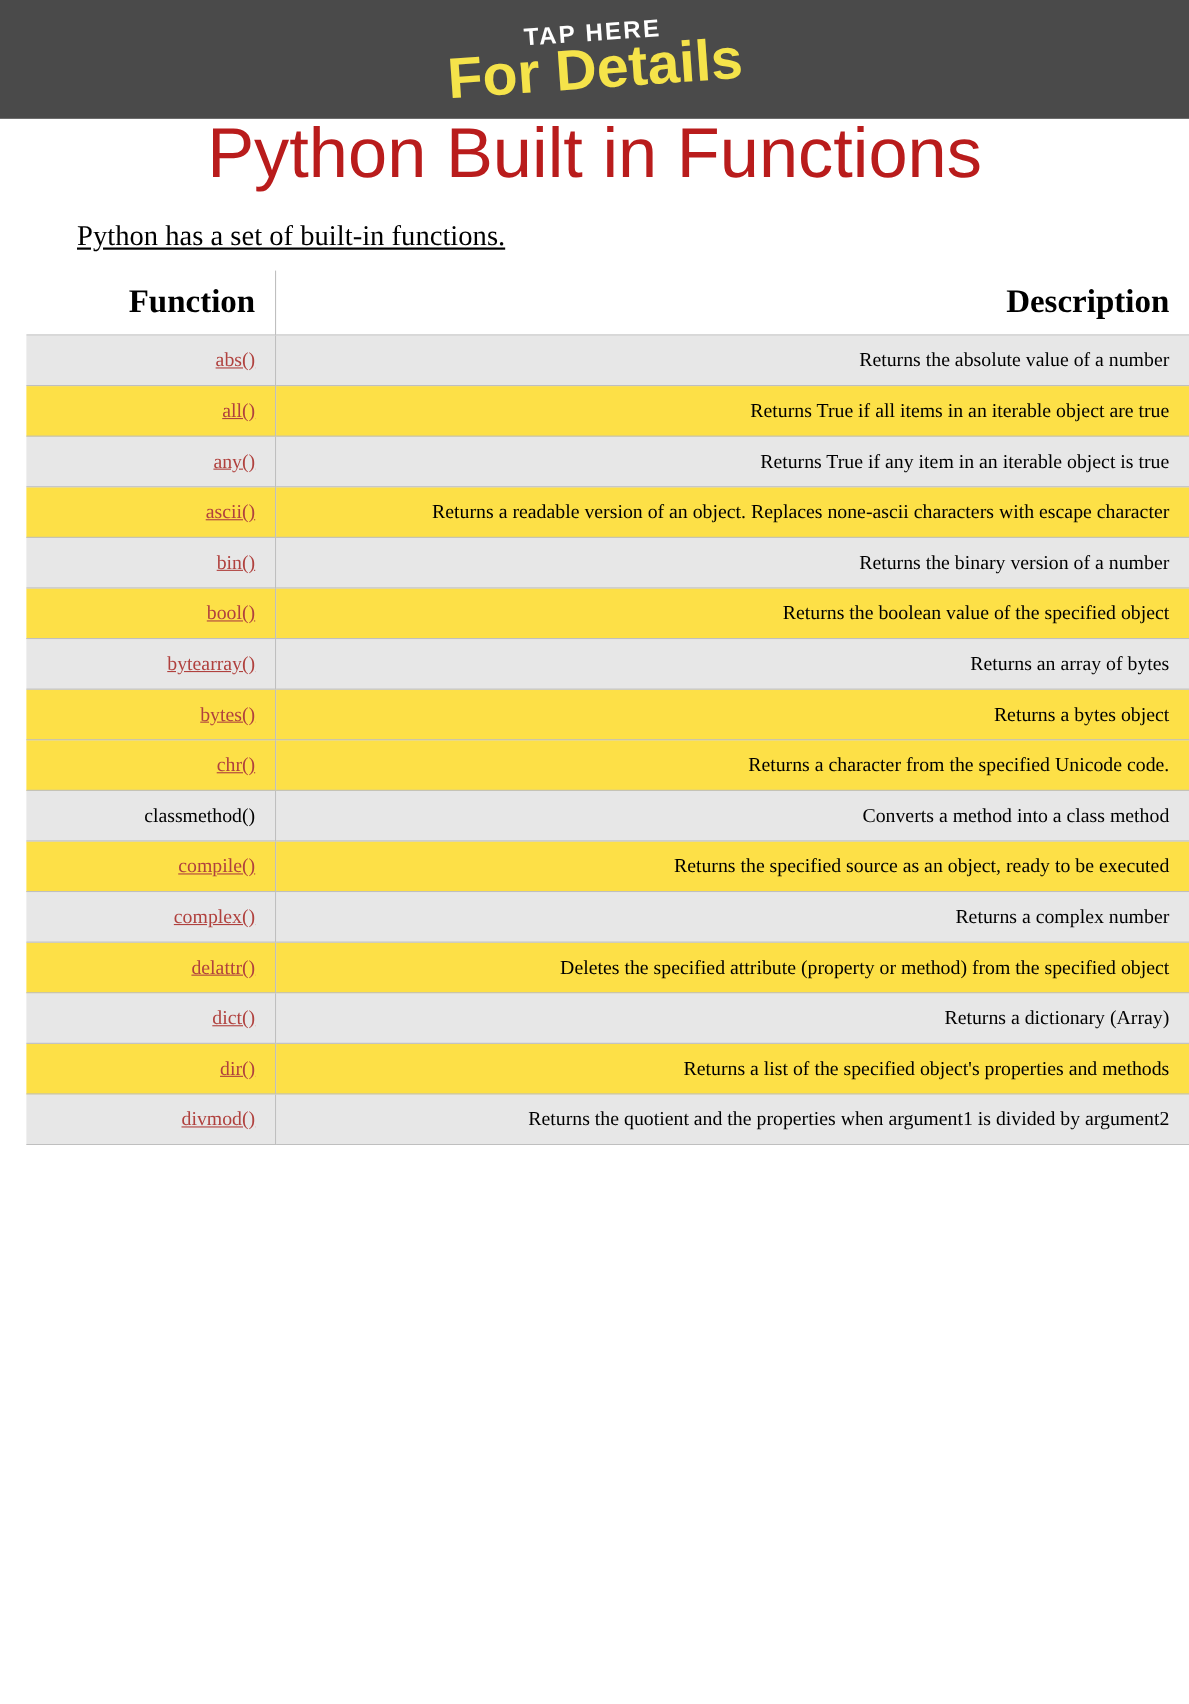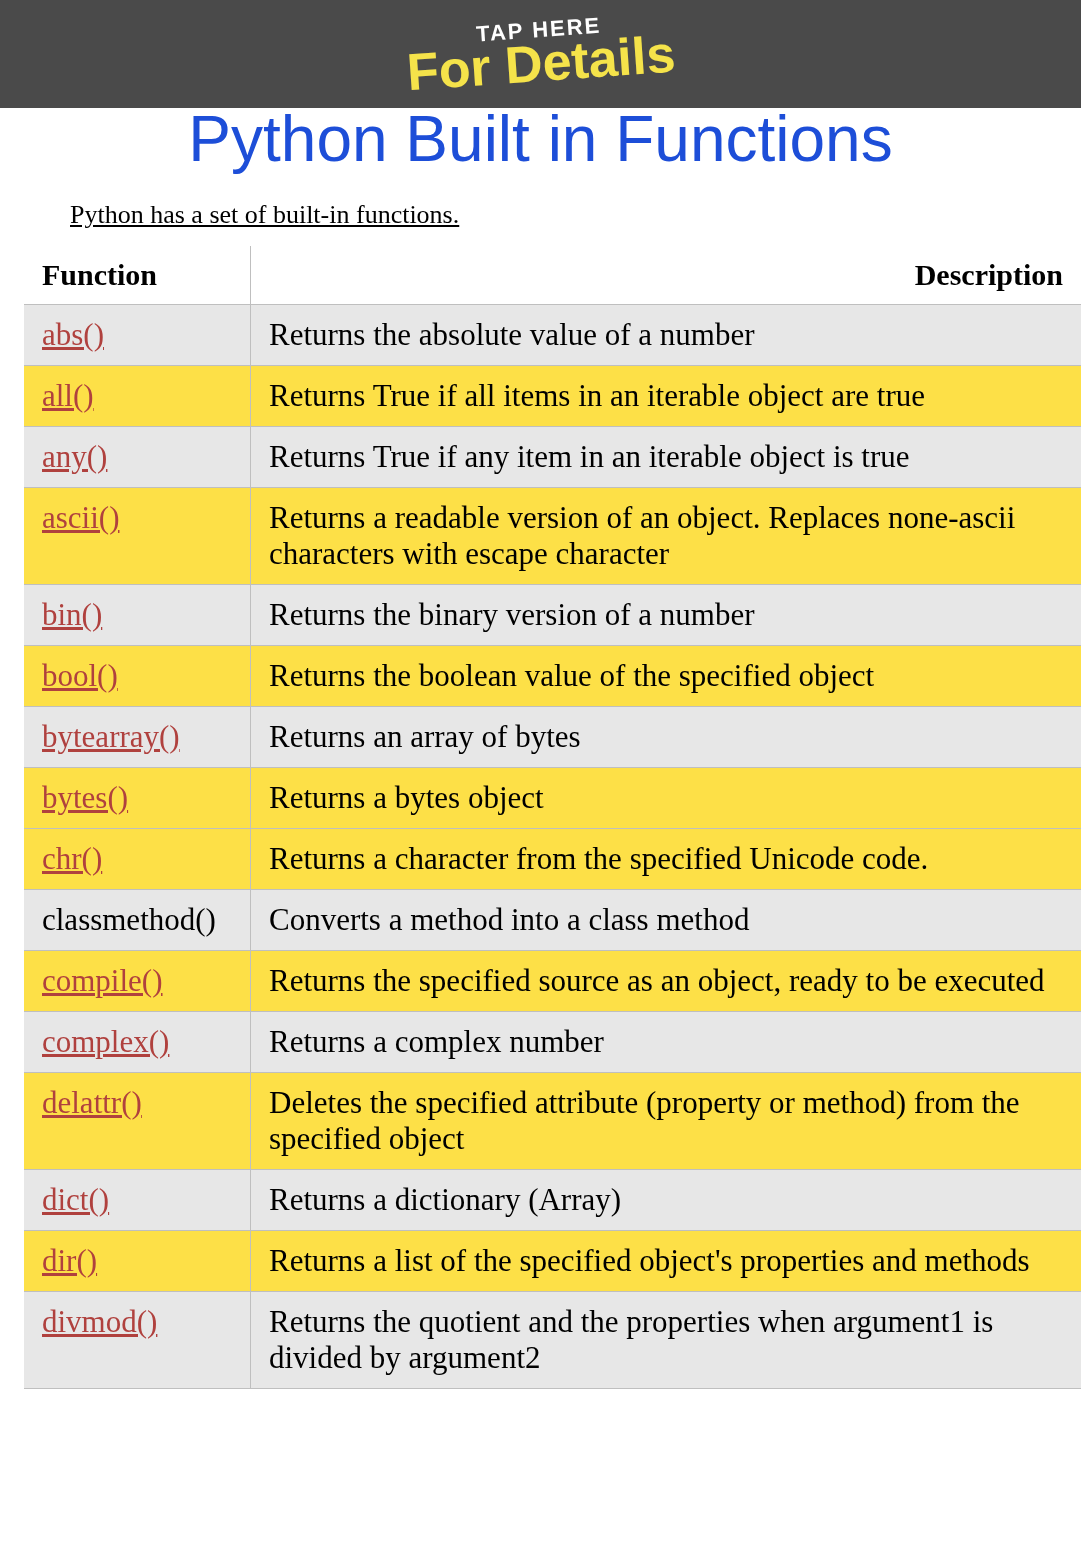--- a/index.html
+++ b/index.html
@@ -1,27 +1,27 @@
 <!DOCTYPE html>
 <html><head>
 <meta charset="utf-8">
 <style>
   html,body{margin:0;padding:0;background:#fff;font-family:Georgia,"Times New Roman",serif;color:#000;}
   .page{width:1081px;margin:0 auto;background:#fff;}
   .banner{background:#4a4a4a;height:108px;position:relative;display:flex;align-items:center;justify-content:center;}
   .banner-inner{text-align:center;transform:rotate(-4deg);line-height:1;}
   .tap-here{font-family:Arial,Helvetica,sans-serif;color:#fff;font-weight:900;letter-spacing:2px;font-size:22px;}
   .for-details{font-family:Arial,Helvetica,sans-serif;color:#f5e34a;font-weight:900;font-size:52px;margin-top:-4px;}
-  .title{font-family:"Segoe UI",Arial,Helvetica,sans-serif;color:#1d4ed8;font-size:64px;font-weight:400;text-align:center;margin-top:-6px;}
+  .title{font-family:"Segoe UI",Arial,Helvetica,sans-serif;color:#b91c1c;font-size:64px;font-weight:400;text-align:center;margin-top:-6px;}
   .intro{margin:24px 0 16px 70px;font-size:26px;text-decoration:underline;}
   table{border-collapse:collapse;width:calc(100% - 24px);margin-left:24px;}
-  th,td{text-align:left;vertical-align:top;}
+  th,td{text-align:right;vertical-align:top;}
   th{font-size:30px;font-weight:700;padding:12px 18px;}
   th.col-desc{text-align:right;}
-  td{font-size:31px;padding:12px 18px;border-top:1px solid #bfbfbf;}
+  td{font-size:18px;padding:12px 18px;border-top:1px solid #bfbfbf;}
   td.func a{color:#b0413e;text-decoration:underline;}
   td.func span.nolink{color:#000000;}
   tr.odd td{background:#e7e7e7;}
   tr.even td{background:#fde047;}
   th:first-child,td:first-child{border-right:1px solid #bfbfbf;width:190px;}
   tbody tr:last-child td{border-bottom:1px solid #bfbfbf;margin-left:20px;}
 </style>
 </head>
 <body>
 

